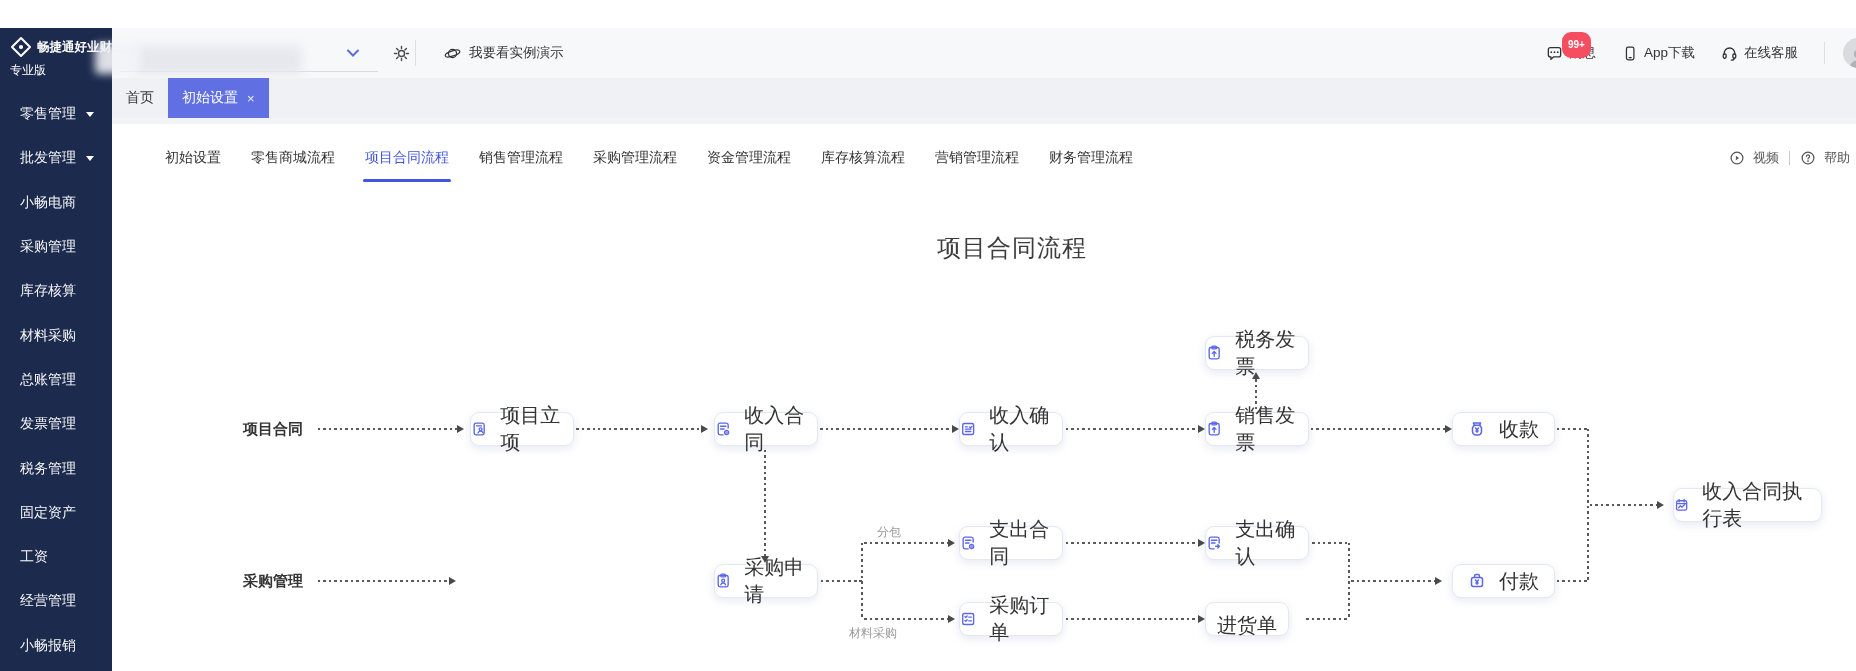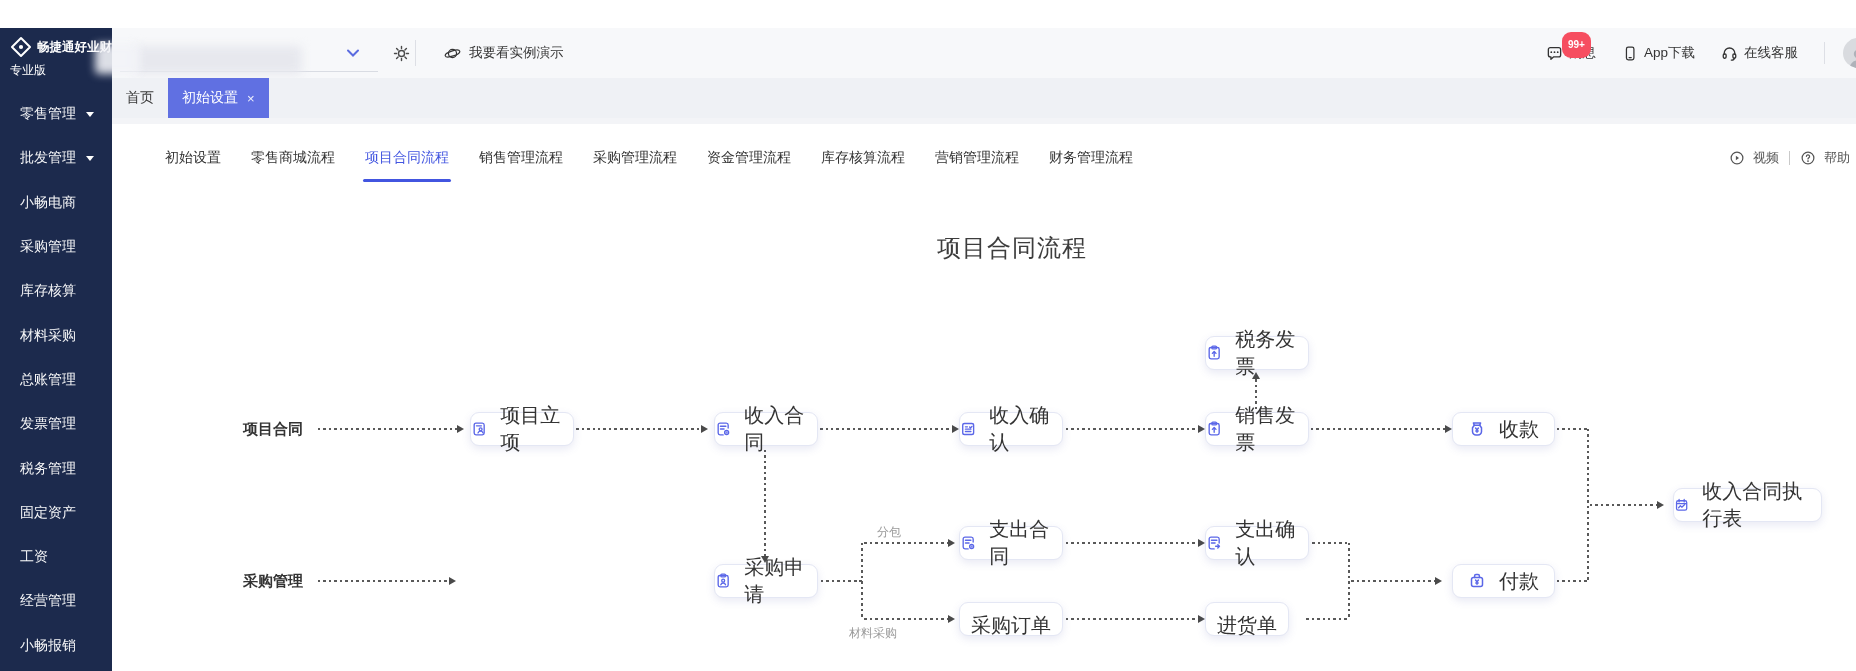--- a/index.html
+++ b/index.html
@@ -362,21 +362,21 @@
         <span>支出确认</span>
       </div>
       <div class="node" style="left: 1452px; top: 564px; width: 103px;">
         <svg width="18" height="18" viewBox="0 0 18 18" fill="none" stroke="#5B67E8" stroke-width="1.5" stroke-linecap="round" stroke-linejoin="round">
           <rect x="3.5" y="5.5" width="11" height="9" rx="2"></rect>
           <path d="M6.6 5.5V4a1.4 1.4 0 0 1 1.4-1.4h2A1.4 1.4 0 0 1 11.4 4v1.5"></path>
           <path d="M7.6 8l1.4 1.9L10.4 8M9 9.9v2.4M7.8 10.9h2.4"></path>
         </svg>
         <span>付款</span>
       </div>
-      <div class="node" style="left: 959px; top: 602px; width: 104px; flex-direction: column;">
+      <div class="node" style="left: 959px; top: 602px; width: 104px;">
         <svg width="18" height="18" viewBox="0 0 18 18" fill="none" stroke="#5B67E8" stroke-width="1.5" stroke-linecap="round" stroke-linejoin="round">
           <rect x="3" y="3" width="12" height="12" rx="2"></rect>
           <path d="M5.4 6.4l1 1 1.5-1.7M9.6 6.9h3M5.4 10.6l1 1 1.5-1.7M9.6 11.1h3"></path>
         </svg>
         <span>采购订单</span>
       </div>
       <div class="node" style="left: 1205px; top: 602px; width: 84px; flex-direction: column;">
         <svg width="18" height="18" viewBox="0 0 18 18" fill="none" stroke="#5B67E8" stroke-width="1.5" stroke-linecap="round" stroke-linejoin="round">
           <path d="M14.5 9V4.5a2 2 0 0 0-2-2h-7a2 2 0 0 0-2 2v9a2 2 0 0 0 2 2H9"></path>
           <path d="M6 6h6M6 9h4"></path>

